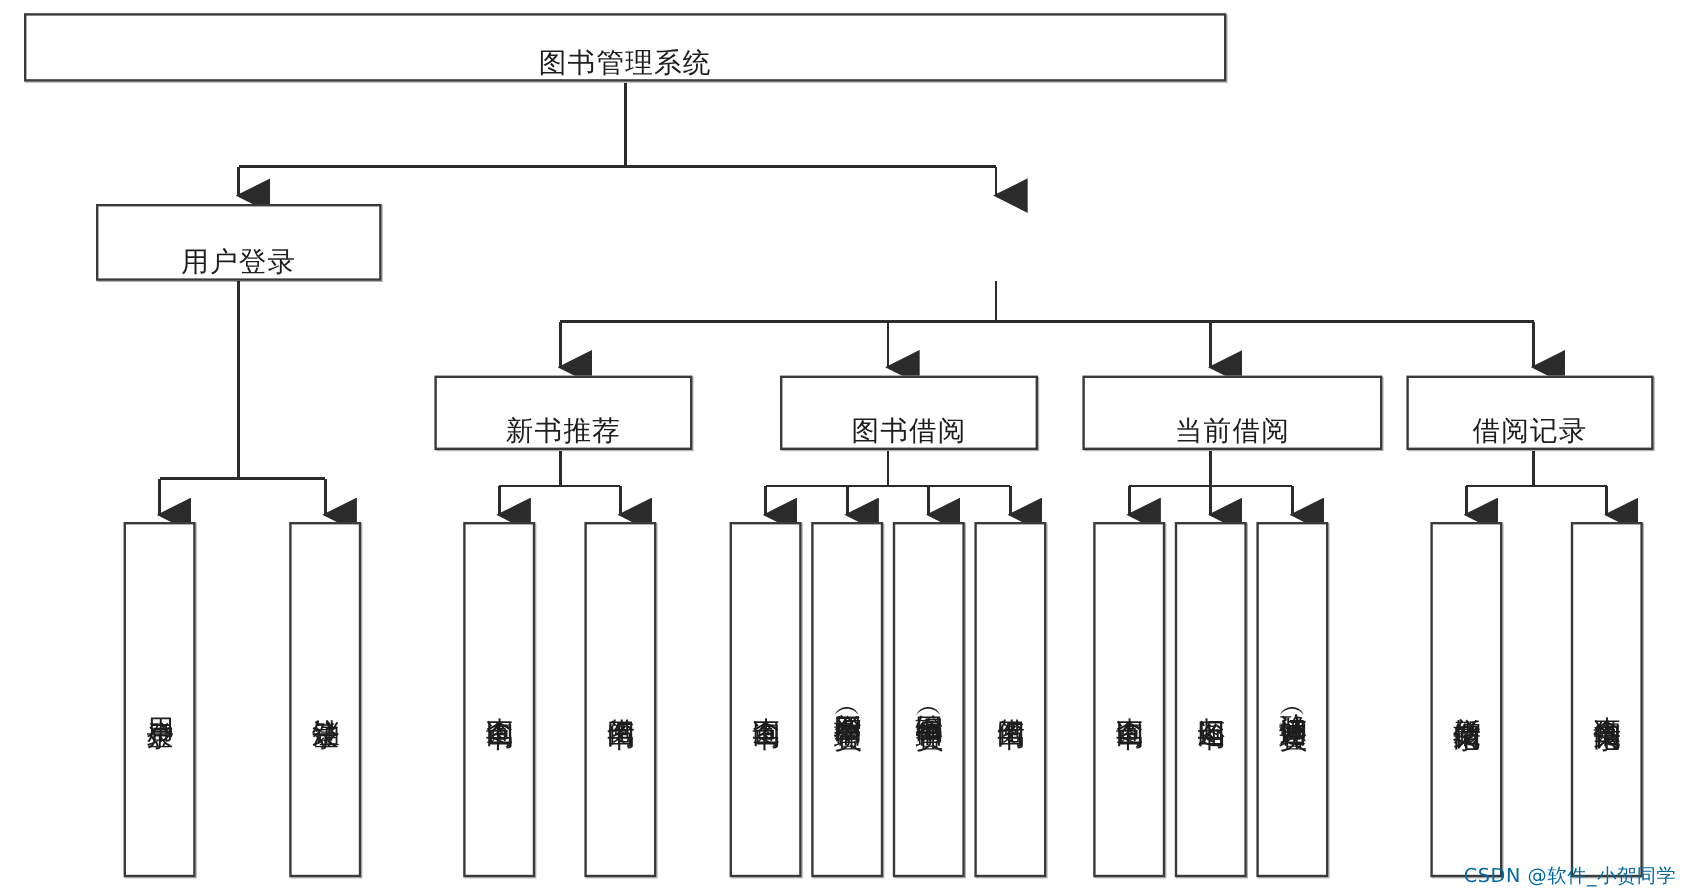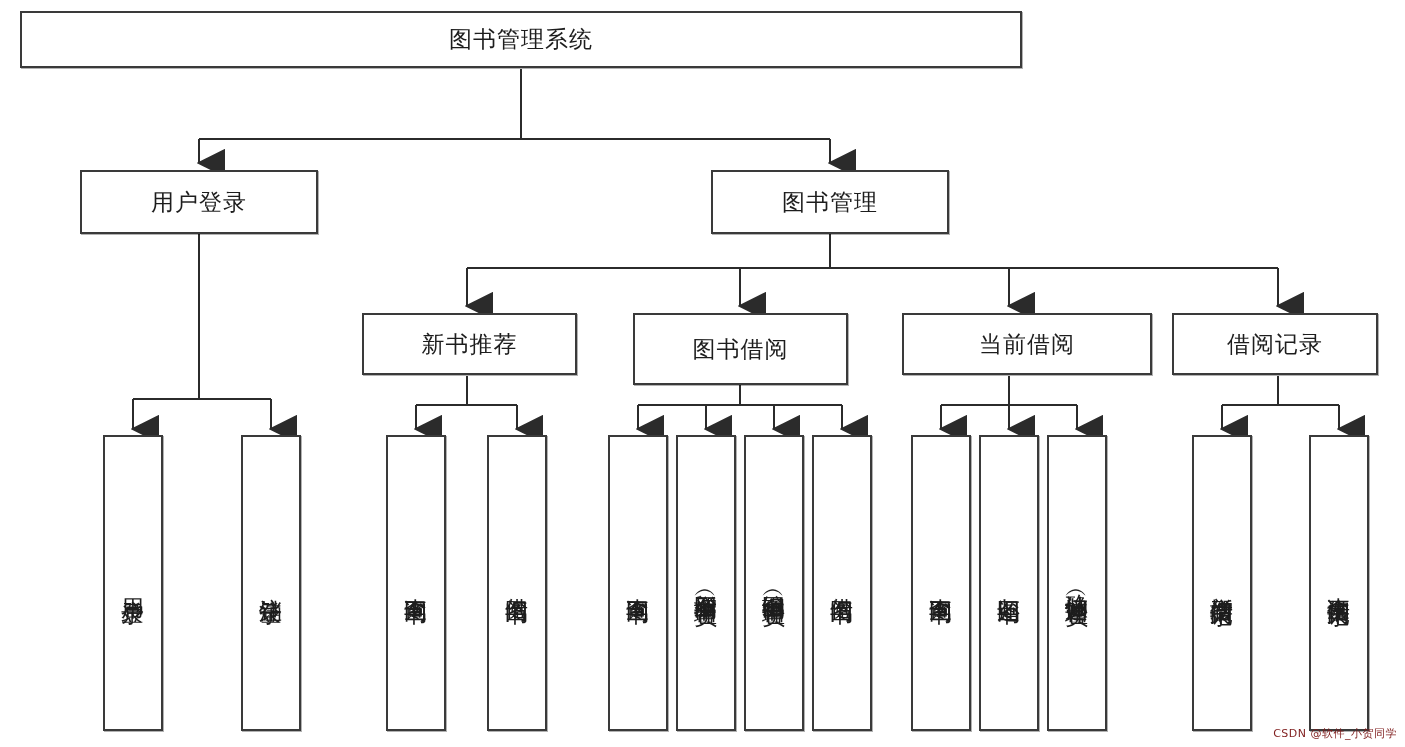--- a/index.html
+++ b/index.html
@@ -26,21 +26,21 @@
     height: 747px;
     pointer-events: none;
   }
   .node {
     position: absolute;
     box-sizing: border-box;
     background: #ffffff;
     border: 2px solid #3a3a3a;
     box-shadow: 1px 1px 0 rgba(0,0,0,0.30);
     display: flex;
-    align-items: center;
+    align-items: flex-end;
     justify-content: center;
     color: #1d1d1d;
   }
   .node.horiz {
     font-size: 23px;
     line-height: 1.15;
     letter-spacing: 1px;
     white-space: nowrap;
   }
   .node.vert {
@@ -54,22 +54,22 @@
     line-height: 1.22;
     letter-spacing: 1.5px;
     text-align: center;
     max-height: 100%;
     color: #1d1d1d;
   }
   #watermark {
     position: absolute;
     right: 8px;
     bottom: 6px;
-    font-size: 11px;
-    color: #7f1d1d;
+    font-size: 16px;
+    color: #0369a1;
     letter-spacing: 0.5px;
     white-space: nowrap;
     user-select: none;
   }
 </style>
 </head>
 <body>
 
 <div id="diagram-root">
 
@@ -124,28 +124,25 @@
     </g>
   </svg>
 
   <div class="node horiz" style="left:20px; top:11px; width:1002px; height:57px;">
     <span>图书管理系统</span>
   </div>
 
   <div class="node horiz" style="left:80px; top:170px; width:238px; height:64px;">
     <span>用户登录</span>
   </div>
-  <div class="node horiz" style="left:711px; top:170px; width:238px; height:64px;">
-    <span>图书管理</span>
-  </div>
 
   <div class="node horiz" style="left:362px; top:313px; width:215px; height:62px;">
     <span>新书推荐</span>
   </div>
-  <div class="node horiz" style="left:633px; top:313px; width:215px; height:72px;">
+  <div class="node horiz" style="left:650px; top:313px; width:215px; height:62px;">
     <span>图书借阅</span>
   </div>
   <div class="node horiz" style="left:902px; top:313px; width:250px; height:62px;">
     <span>当前借阅</span>
   </div>
   <div class="node horiz" style="left:1172px; top:313px; width:206px; height:62px;">
     <span>借阅记录</span>
   </div>
 
   <div class="node vert" style="left:103px; top:435px; width:60px; height:296px;">

